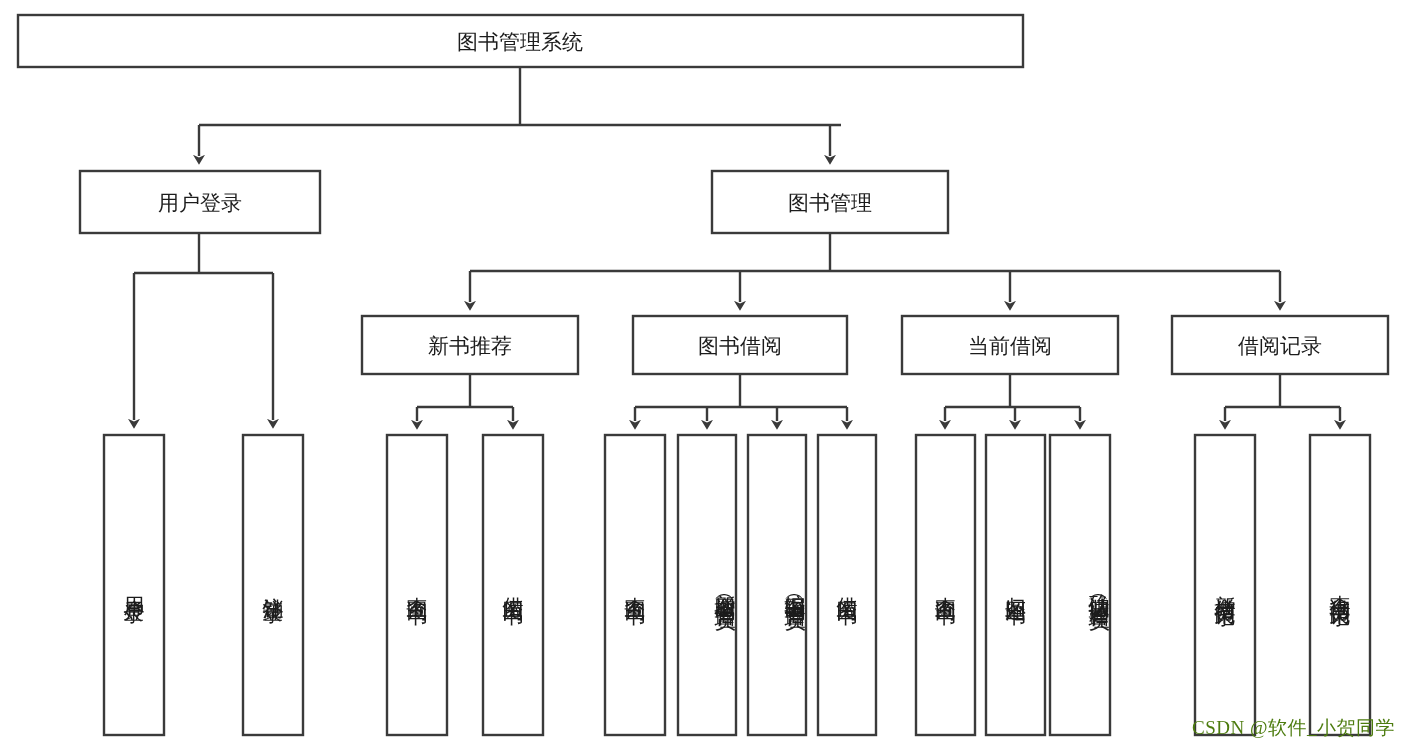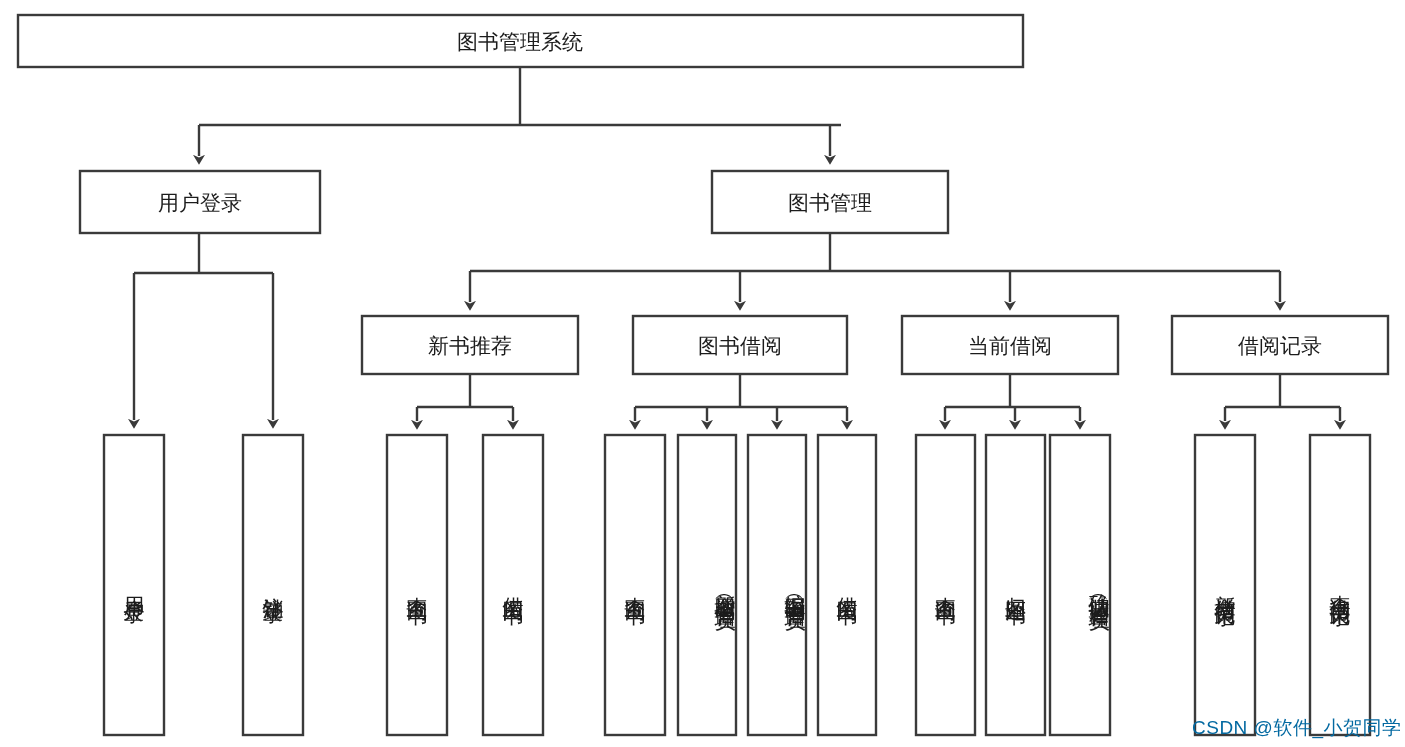--- a/index.html
+++ b/index.html
@@ -56,23 +56,23 @@
     font-size: 21px;
     line-height: 1.05;
     letter-spacing: 2.5px;
     color: #1c1c1c;
     text-align: center;
     white-space: nowrap;
     pointer-events: none;
   }
   .watermark {
     position: absolute;
-    font-family: Liberation Sans, sans-serif;
+    font-family: Liberation Serif, serif;
     font-size: 19px;
-    color: #0369a1;
+    color: #4d7c0f;
     white-space: nowrap;
     letter-spacing: 0.5px;
   }
 </style>
 </head>
 <body>
 
 <div id="diagram-root">
 
   <svg id="flow-svg" viewBox="0 0 1405 747">

